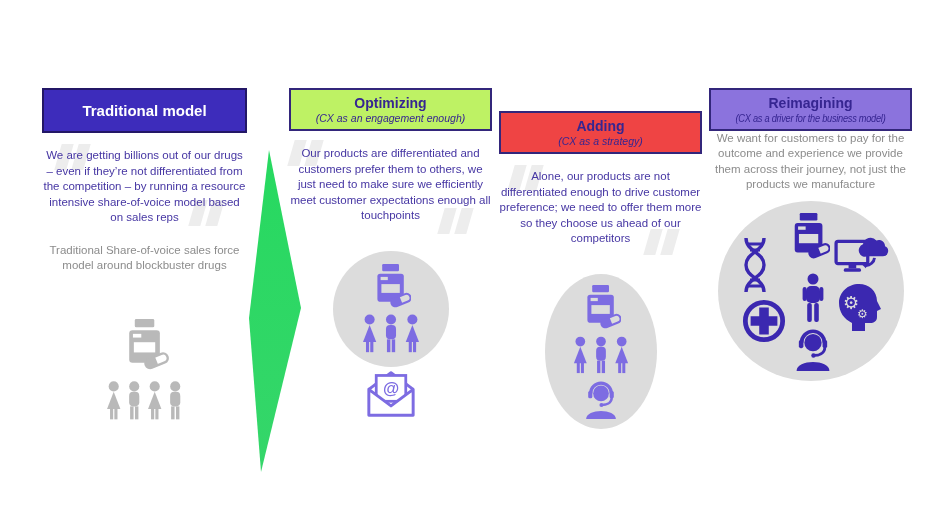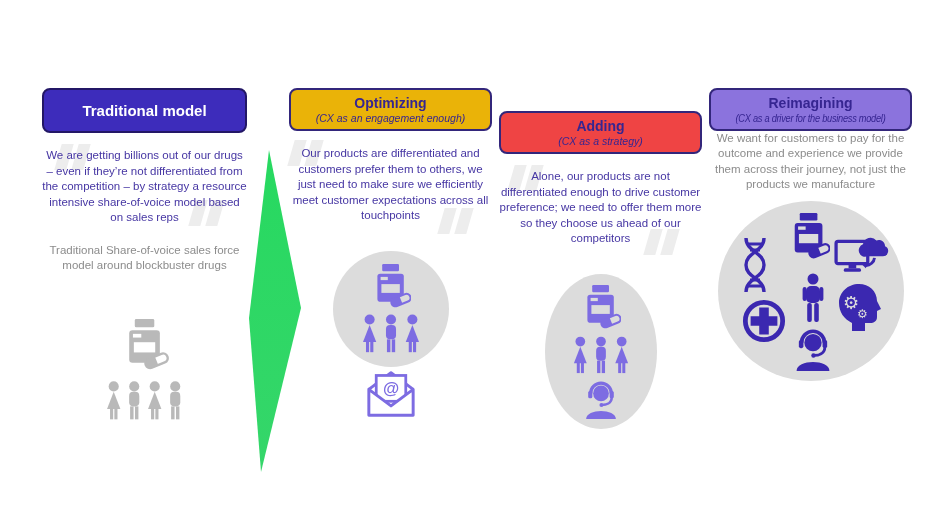--- a/index.html
+++ b/index.html
@@ -4,25 +4,25 @@
 <style>
   html,body{margin:0;padding:0;background:#fff;}
   .slide{position:relative;width:937px;height:527px;background:#ffffff;overflow:hidden;
          font-family:"Liberation Sans","DejaVu Sans",sans-serif;}
   .col{position:absolute;top:88px;text-align:center;}
   #col1{left:42px;width:205px;}
   #col2{left:289px;width:203px;}
   #col3{left:499px;width:203px;}
   #col4{left:709px;width:203px;}
 
-  .hdr{box-sizing:border-box;height:43px;border:2px solid #33267b;border-radius:8px;
+  .hdr{box-sizing:border-box;height:43px;border:2px solid #33267b;border-radius:0;
        display:flex;flex-direction:column;justify-content:center;line-height:1.15;}
   #col1 .hdr{height:45px;background:#3d2cbb;border-color:#231766;}
   #col1 .hdr .t{color:#ffffff;font-size:15px;font-weight:bold;}
-  #col2 .hdr{background:#eab308;}
+  #col2 .hdr{background:#bef264;}
   #col3 .hdr{background:#ef4444;margin-top:23px;}
   #col4 .hdr{background:#8b73dd;justify-content:center;}
   .hdr .t{font-size:14px;font-weight:bold;color:#362591;}
   .hdr .s{font-size:10.5px;font-style:italic;color:#362591;}
   #col4 .hdr .s{transform:scaleX(.88);letter-spacing:-.3px;}
 
   .quote{position:relative;margin-top:15px;height:95px;color:#4636a3;
          font-size:11.5px;line-height:1.35;}
   #col4 .quote{height:88px;padding-top:8px;box-sizing:border-box;}
   .quote .txt{position:relative;z-index:1;display:block;}
@@ -79,21 +79,21 @@
     </div>
     <div class="quote">
       <div class="qmark qm-open">
           <i></i>
           <i></i>
         </div>
       <div class="qmark qm-close">
           <i></i>
           <i></i>
         </div>
-      <span class="txt">We are getting billions out of our drugs – even if they’re not differentiated from the competition – by strategy a resource intensive share-of-voice model based on sales reps</span>
+      <span class="txt">We are getting billions out of our drugs – even if they’re not differentiated from the competition – by running a resource intensive share-of-voice model based on sales reps</span>
     </div>
     <div class="desc">Traditional Share-of-voice sales force model around blockbuster drugs</div>
     <div class="c1icons gray-ic">
       <svg width="48" height="52" viewBox="0 0 50 56" fill="currentColor">
         <rect x="14" y="0" width="21" height="9" rx="1.5"></rect>
         <rect x="8" y="12" width="33" height="35" rx="3.5"></rect>
         <rect x="12" y="16" width="9" height="4" fill="var(--bg,#fff)"></rect>
         <rect x="13" y="25" width="23" height="11" fill="var(--bg,#fff)"></rect>
         <g transform="translate(24,45) rotate(-22)">
           <rect x="0" y="0" width="25" height="10" rx="5" fill="var(--bg,#fff)" stroke="currentColor" stroke-width="2.6"></rect>
@@ -136,21 +136,21 @@
     </div>
     <div class="quote">
       <div class="qmark qm-open">
           <i></i>
           <i></i>
         </div>
       <div class="qmark qm-close">
           <i></i>
           <i></i>
         </div>
-      <span class="txt">Our products are differentiated and customers prefer them to others, we just need to make sure we efficiently meet customer expectations across all touchpoints</span>
+      <span class="txt">Our products are differentiated and customers prefer them to others, we just need to make sure we efficiently meet customer expectations enough all touchpoints</span>
     </div>
     <div class="gcircle purp-ic">
       <svg width="40" height="45" viewBox="0 0 50 56" fill="currentColor">
         <rect x="14" y="0" width="21" height="9" rx="1.5"></rect>
         <rect x="8" y="12" width="33" height="35" rx="3.5"></rect>
         <rect x="12" y="16" width="9" height="4" fill="var(--bg,#fff)"></rect>
         <rect x="13" y="25" width="23" height="11" fill="var(--bg,#fff)"></rect>
         <g transform="translate(24,45) rotate(-22)">
           <rect x="0" y="0" width="25" height="10" rx="5" fill="var(--bg,#fff)" stroke="currentColor" stroke-width="2.6"></rect>
           <path d="M12.5,0 H5 A5,5 0 0 0 5,10 H12.5 Z"></path>

